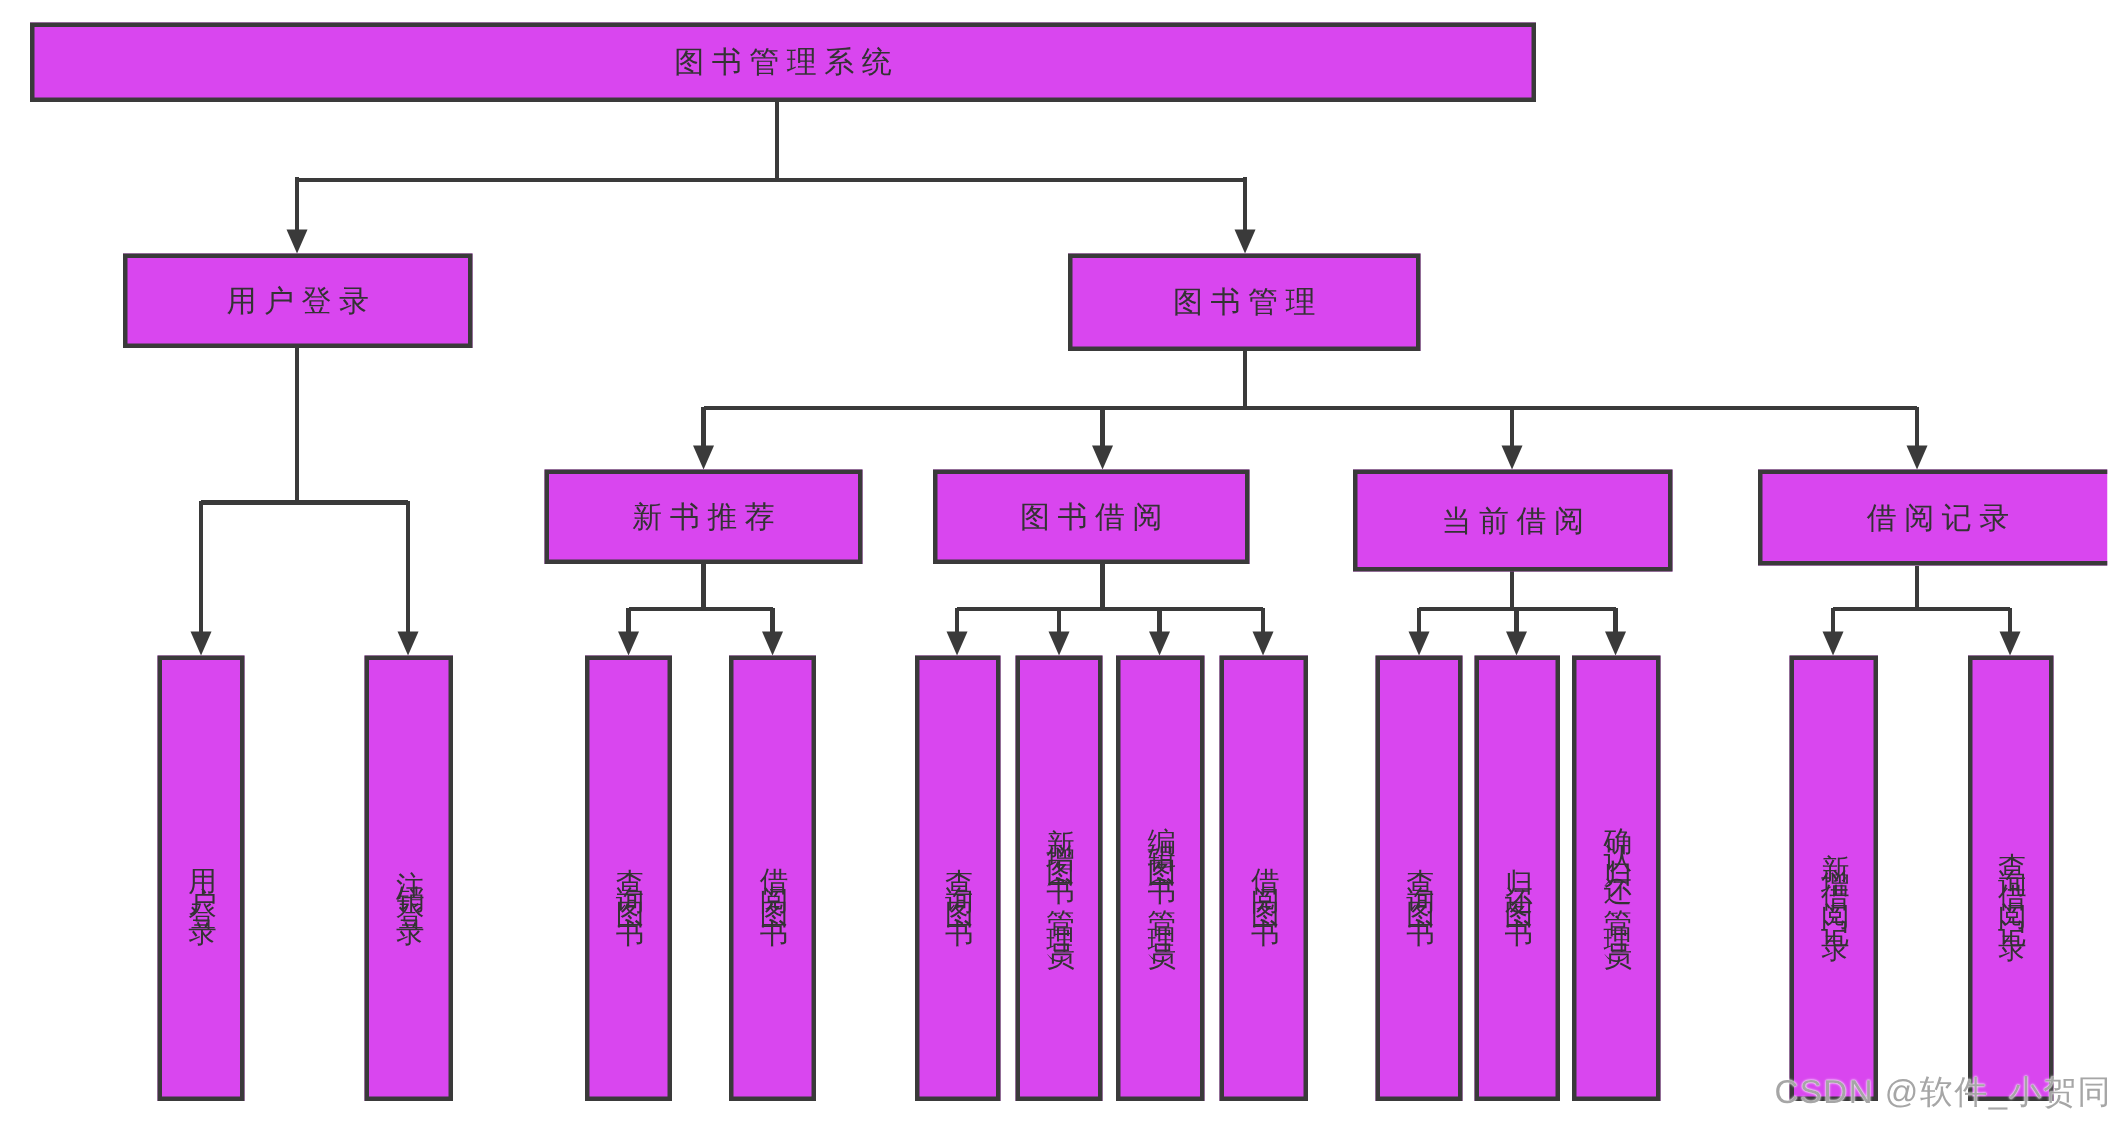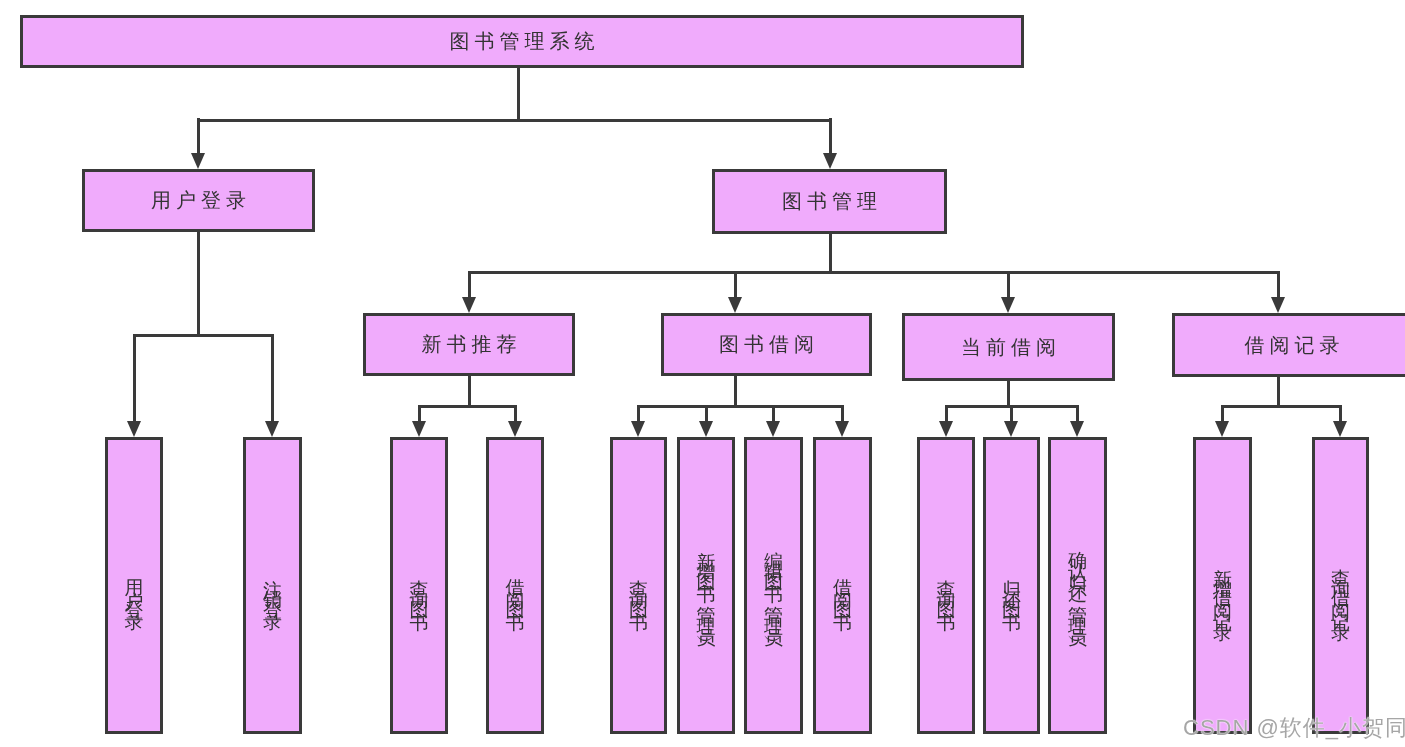--- a/index.html
+++ b/index.html
@@ -2,21 +2,21 @@
 <html><head>
 <meta charset="utf-8">
 <style>
   html,body{margin:0;padding:0;background:#ffffff;}
   .canvas{
     position:relative;width:1405px;height:747px;background:#ffffff;
     font-family:"Liberation Sans","DejaVu Sans",sans-serif;color:#333333;overflow:hidden;
   }
   svg.wires{position:absolute;left:0;top:0;z-index:1;}
   .node{
-    position:absolute;box-sizing:border-box;border:3px solid #3a3a3a;background:#f0abfc;
+    position:absolute;box-sizing:border-box;border:3px solid #3a3a3a;background:#d946ef;
     display:flex;align-items:center;justify-content:center;z-index:2;
   }
   .h-node{font-size:20px;letter-spacing:5px;text-indent:5px;white-space:nowrap;}
   .v-node span{
     display:block;writing-mode:vertical-rl;text-orientation:mixed;
     font-size:19px;letter-spacing:11px;line-height:1.15;
   }
   .watermark{
     position:absolute;left:1183px;top:713px;z-index:3;
     font-size:22px;letter-spacing:1px;color:#a6a6a6;white-space:nowrap;
@@ -67,21 +67,21 @@
       <polygon points="1333,421 1347,421 1340,437"></polygon>
     </g>
   </svg>
 
   <div class="node h-node" style="left:20px;top:15px;width:1004px;height:53px;">图书管理系统</div>
 
   <div class="node h-node" style="left:82px;top:169px;width:233px;height:63px;">用户登录</div>
   <div class="node h-node" style="left:363px;top:313px;width:212px;height:63px;">新书推荐</div>
 
   <div class="node h-node" style="left:712px;top:169px;width:235px;height:65px;">图书管理</div>
-  <div class="node h-node" style="left:661px;top:313px;width:211px;height:63px;">图书借阅</div>
+  <div class="node h-node" style="left:622px;top:313px;width:211px;height:63px;">图书借阅</div>
   <div class="node h-node" style="left:902px;top:313px;width:213px;height:68px;">当前借阅</div>
   <div class="node h-node" style="left:1172px;top:313px;width:240px;height:64px;">借阅记录</div>
 
   <div class="node v-node" style="left:105px;top:437px;width:58px;height:297px;">
     <span>用户登录</span>
   </div>
   <div class="node v-node" style="left:243px;top:437px;width:59px;height:297px;">
     <span>注销登录</span>
   </div>
 

